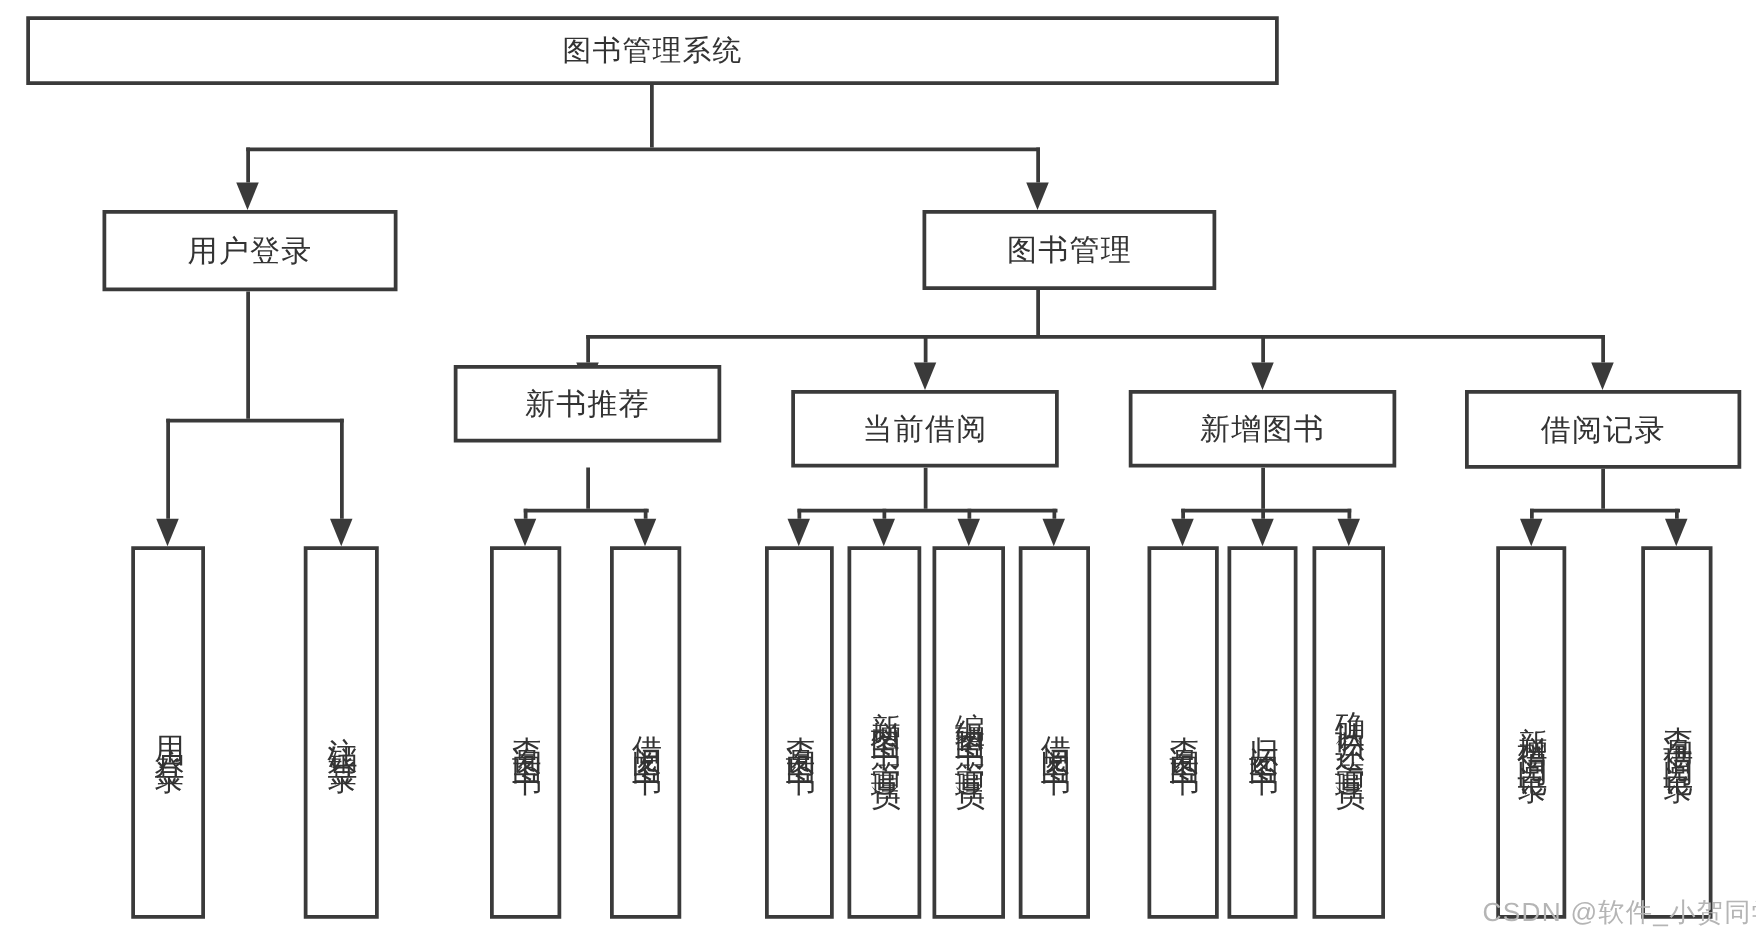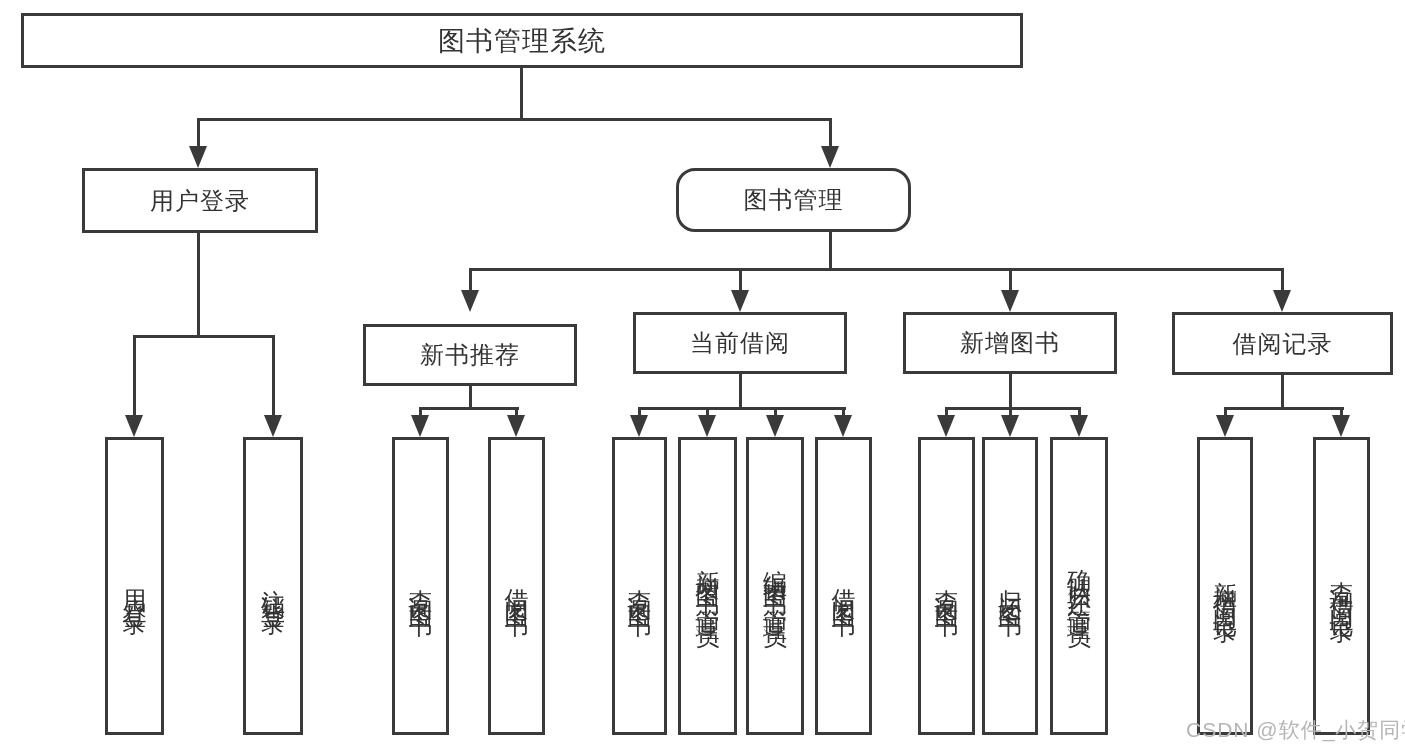--- a/index.html
+++ b/index.html
@@ -24,21 +24,21 @@
     display:flex;
     align-items:center;
     justify-content:center;
     color:var(--text);
   }
   .node.h span{
     font-size:24px;
     letter-spacing:1px;
     white-space:nowrap;
   }
-  .node.root span{font-size:27px;}
+  .node.root span{font-size:23px;}
   .node.v span{
     writing-mode:vertical-rl;
     text-orientation:mixed;
     font-size:24px;
     letter-spacing:8px;
     line-height:1;
     white-space:nowrap;
   }
   .seg{position:absolute;background:var(--line);}
   .arrowhead{
@@ -115,24 +115,24 @@
       <div class="seg" style="left: 1339.5px; top: 407px; width: 3px; height: 8px;"></div>
       <div class="arrowhead" style="left: 1332px; top: 415px;"></div>
     </div>
   <div id="node-layer">
       <div class="node h root" style="left: 21px; top: 13px; width: 1002px; height: 55px;">
         <span>图书管理系统</span>
       </div>
       <div class="node h" style="left: 82px; top: 168px; width: 236px; height: 65px;">
         <span>用户登录</span>
       </div>
-      <div class="node h" style="left: 676px; top: 168px; width: 235px; height: 64px; border-radius: 19px;">
+      <div class="node h" style="left: 738px; top: 168px; width: 235px; height: 64px;">
         <span>图书管理</span>
       </div>
-      <div class="node h" style="left: 363px; top: 324px; width: 214px; height: 62px;">
+      <div class="node h" style="left: 363px; top: 292px; width: 214px; height: 62px;">
         <span>新书推荐</span>
       </div>
       <div class="node h" style="left: 633px; top: 312px; width: 214px; height: 62px;">
         <span>当前借阅</span>
       </div>
       <div class="node h" style="left: 903px; top: 312px; width: 214px; height: 62px;">
         <span>新增图书</span>
       </div>
       <div class="node h" style="left: 1172px; top: 312px; width: 221px; height: 63px;">
         <span>借阅记录</span>

